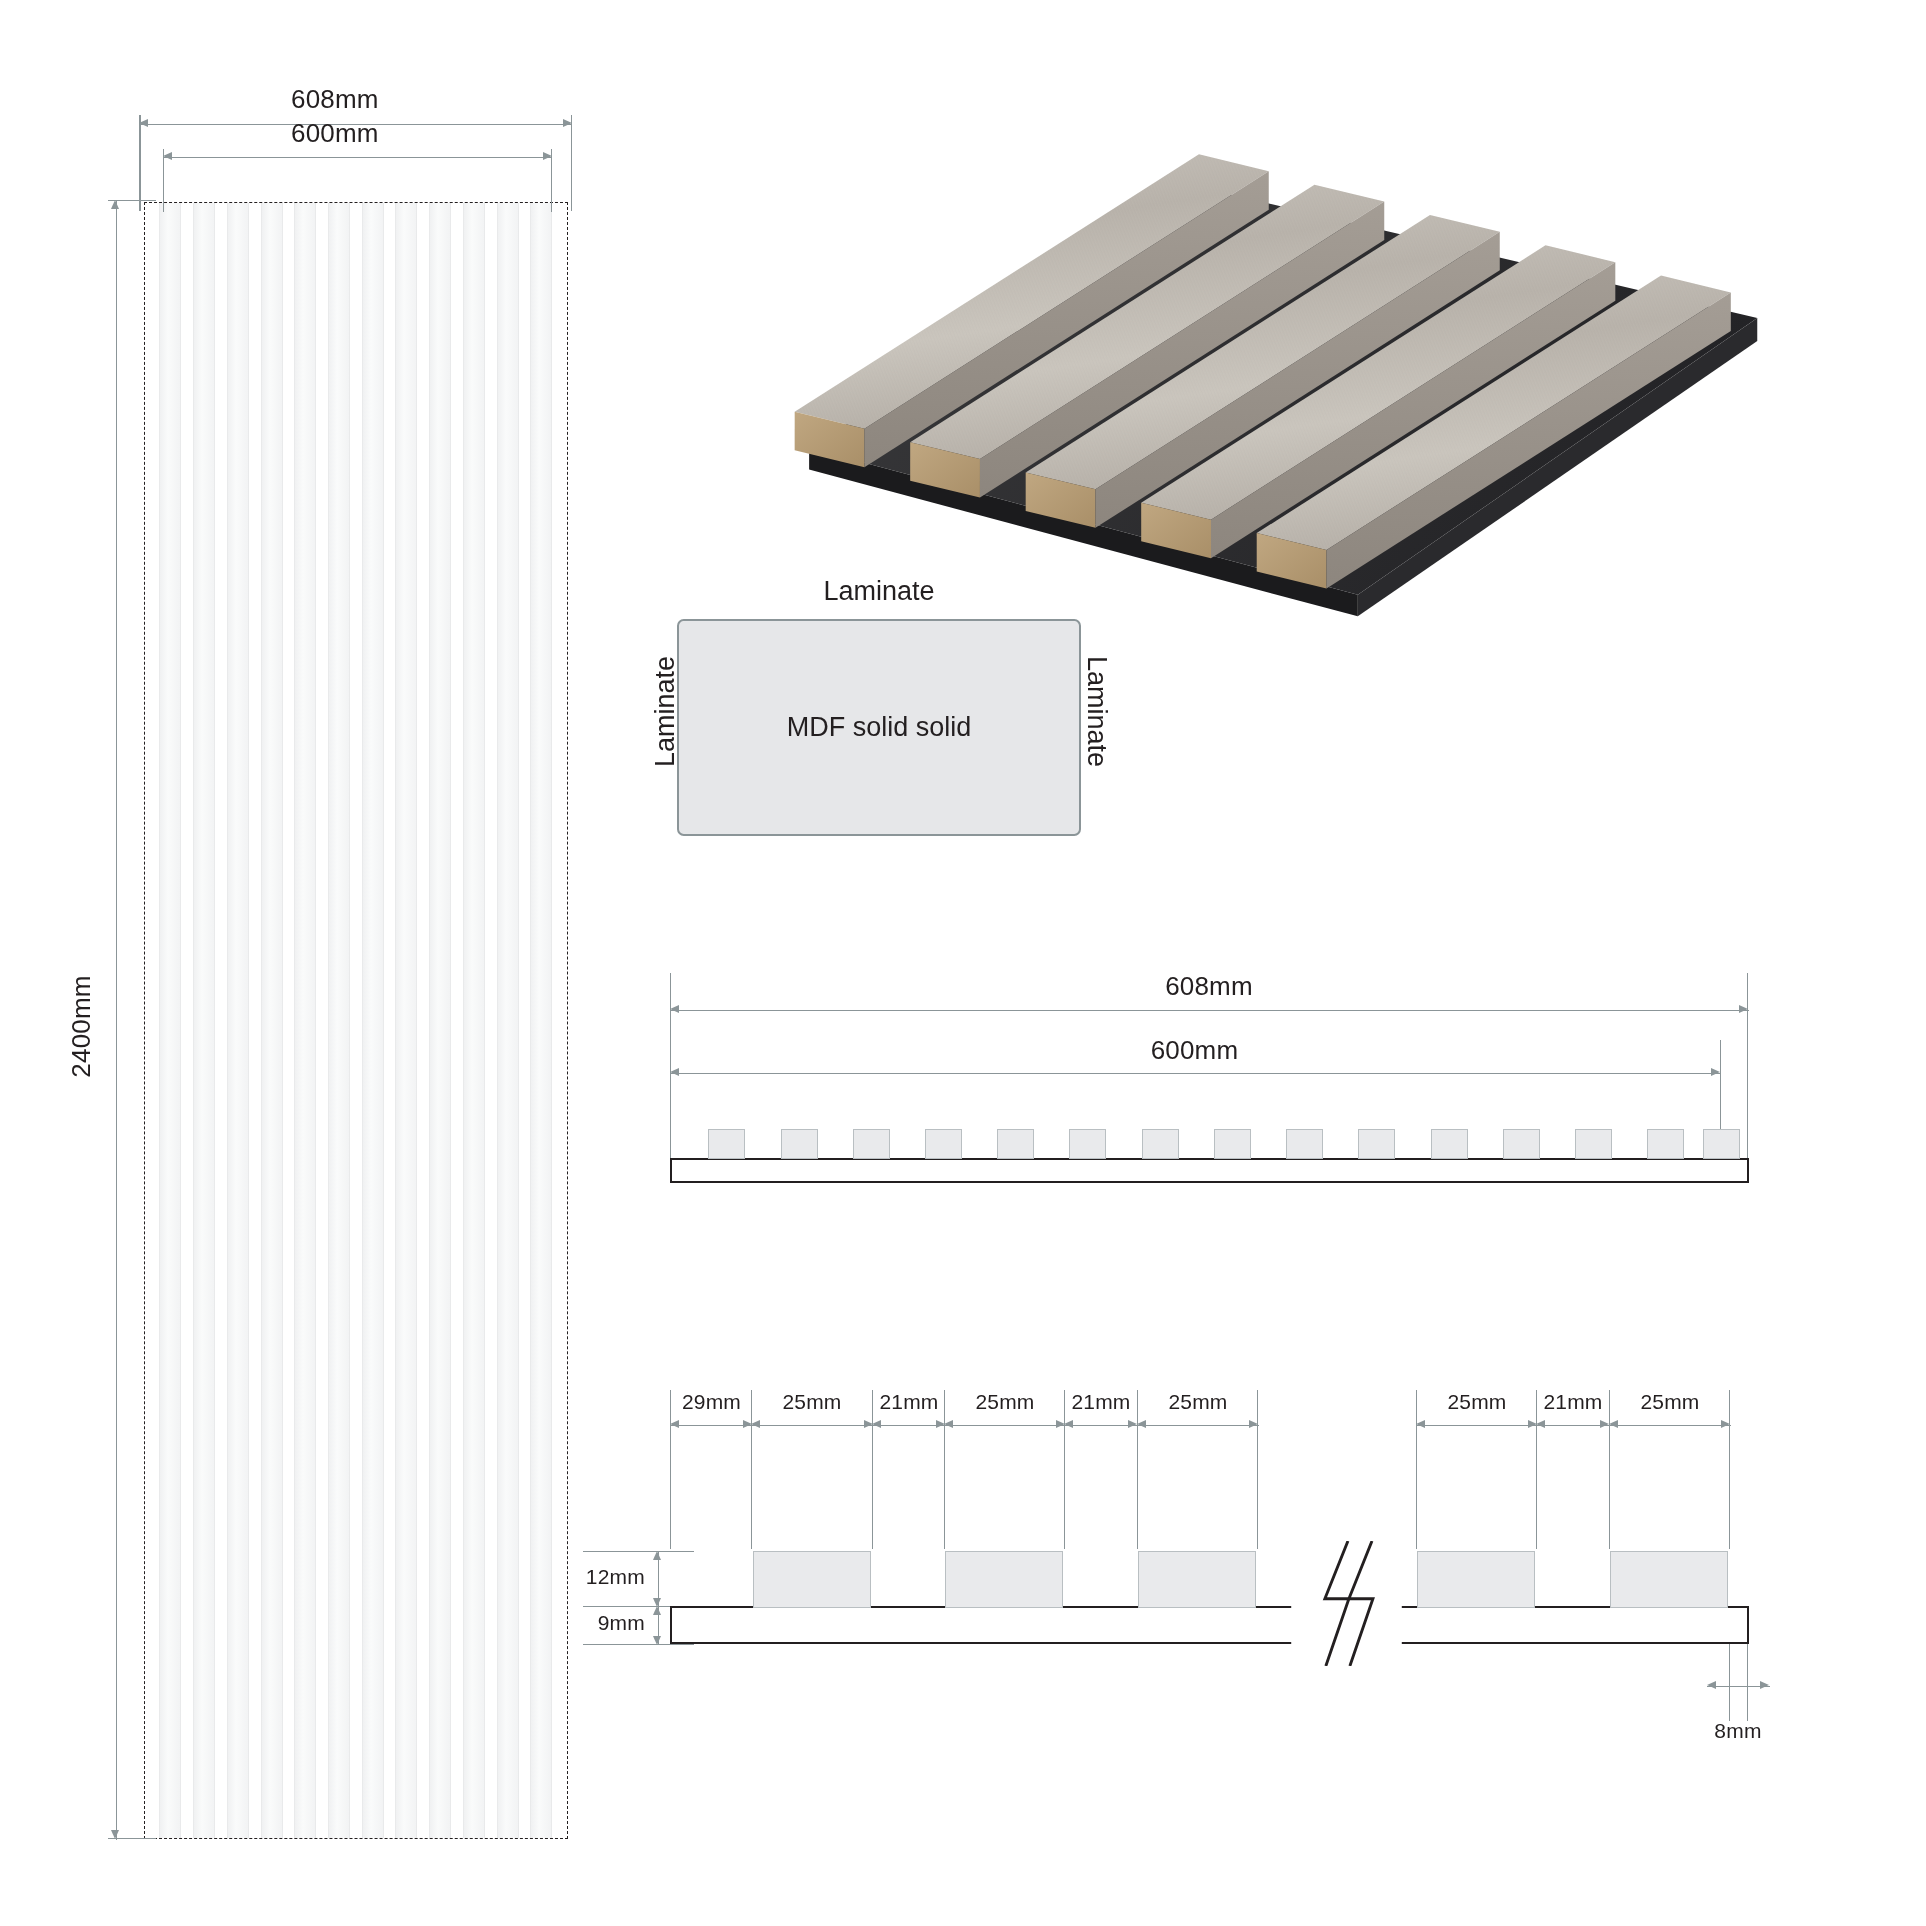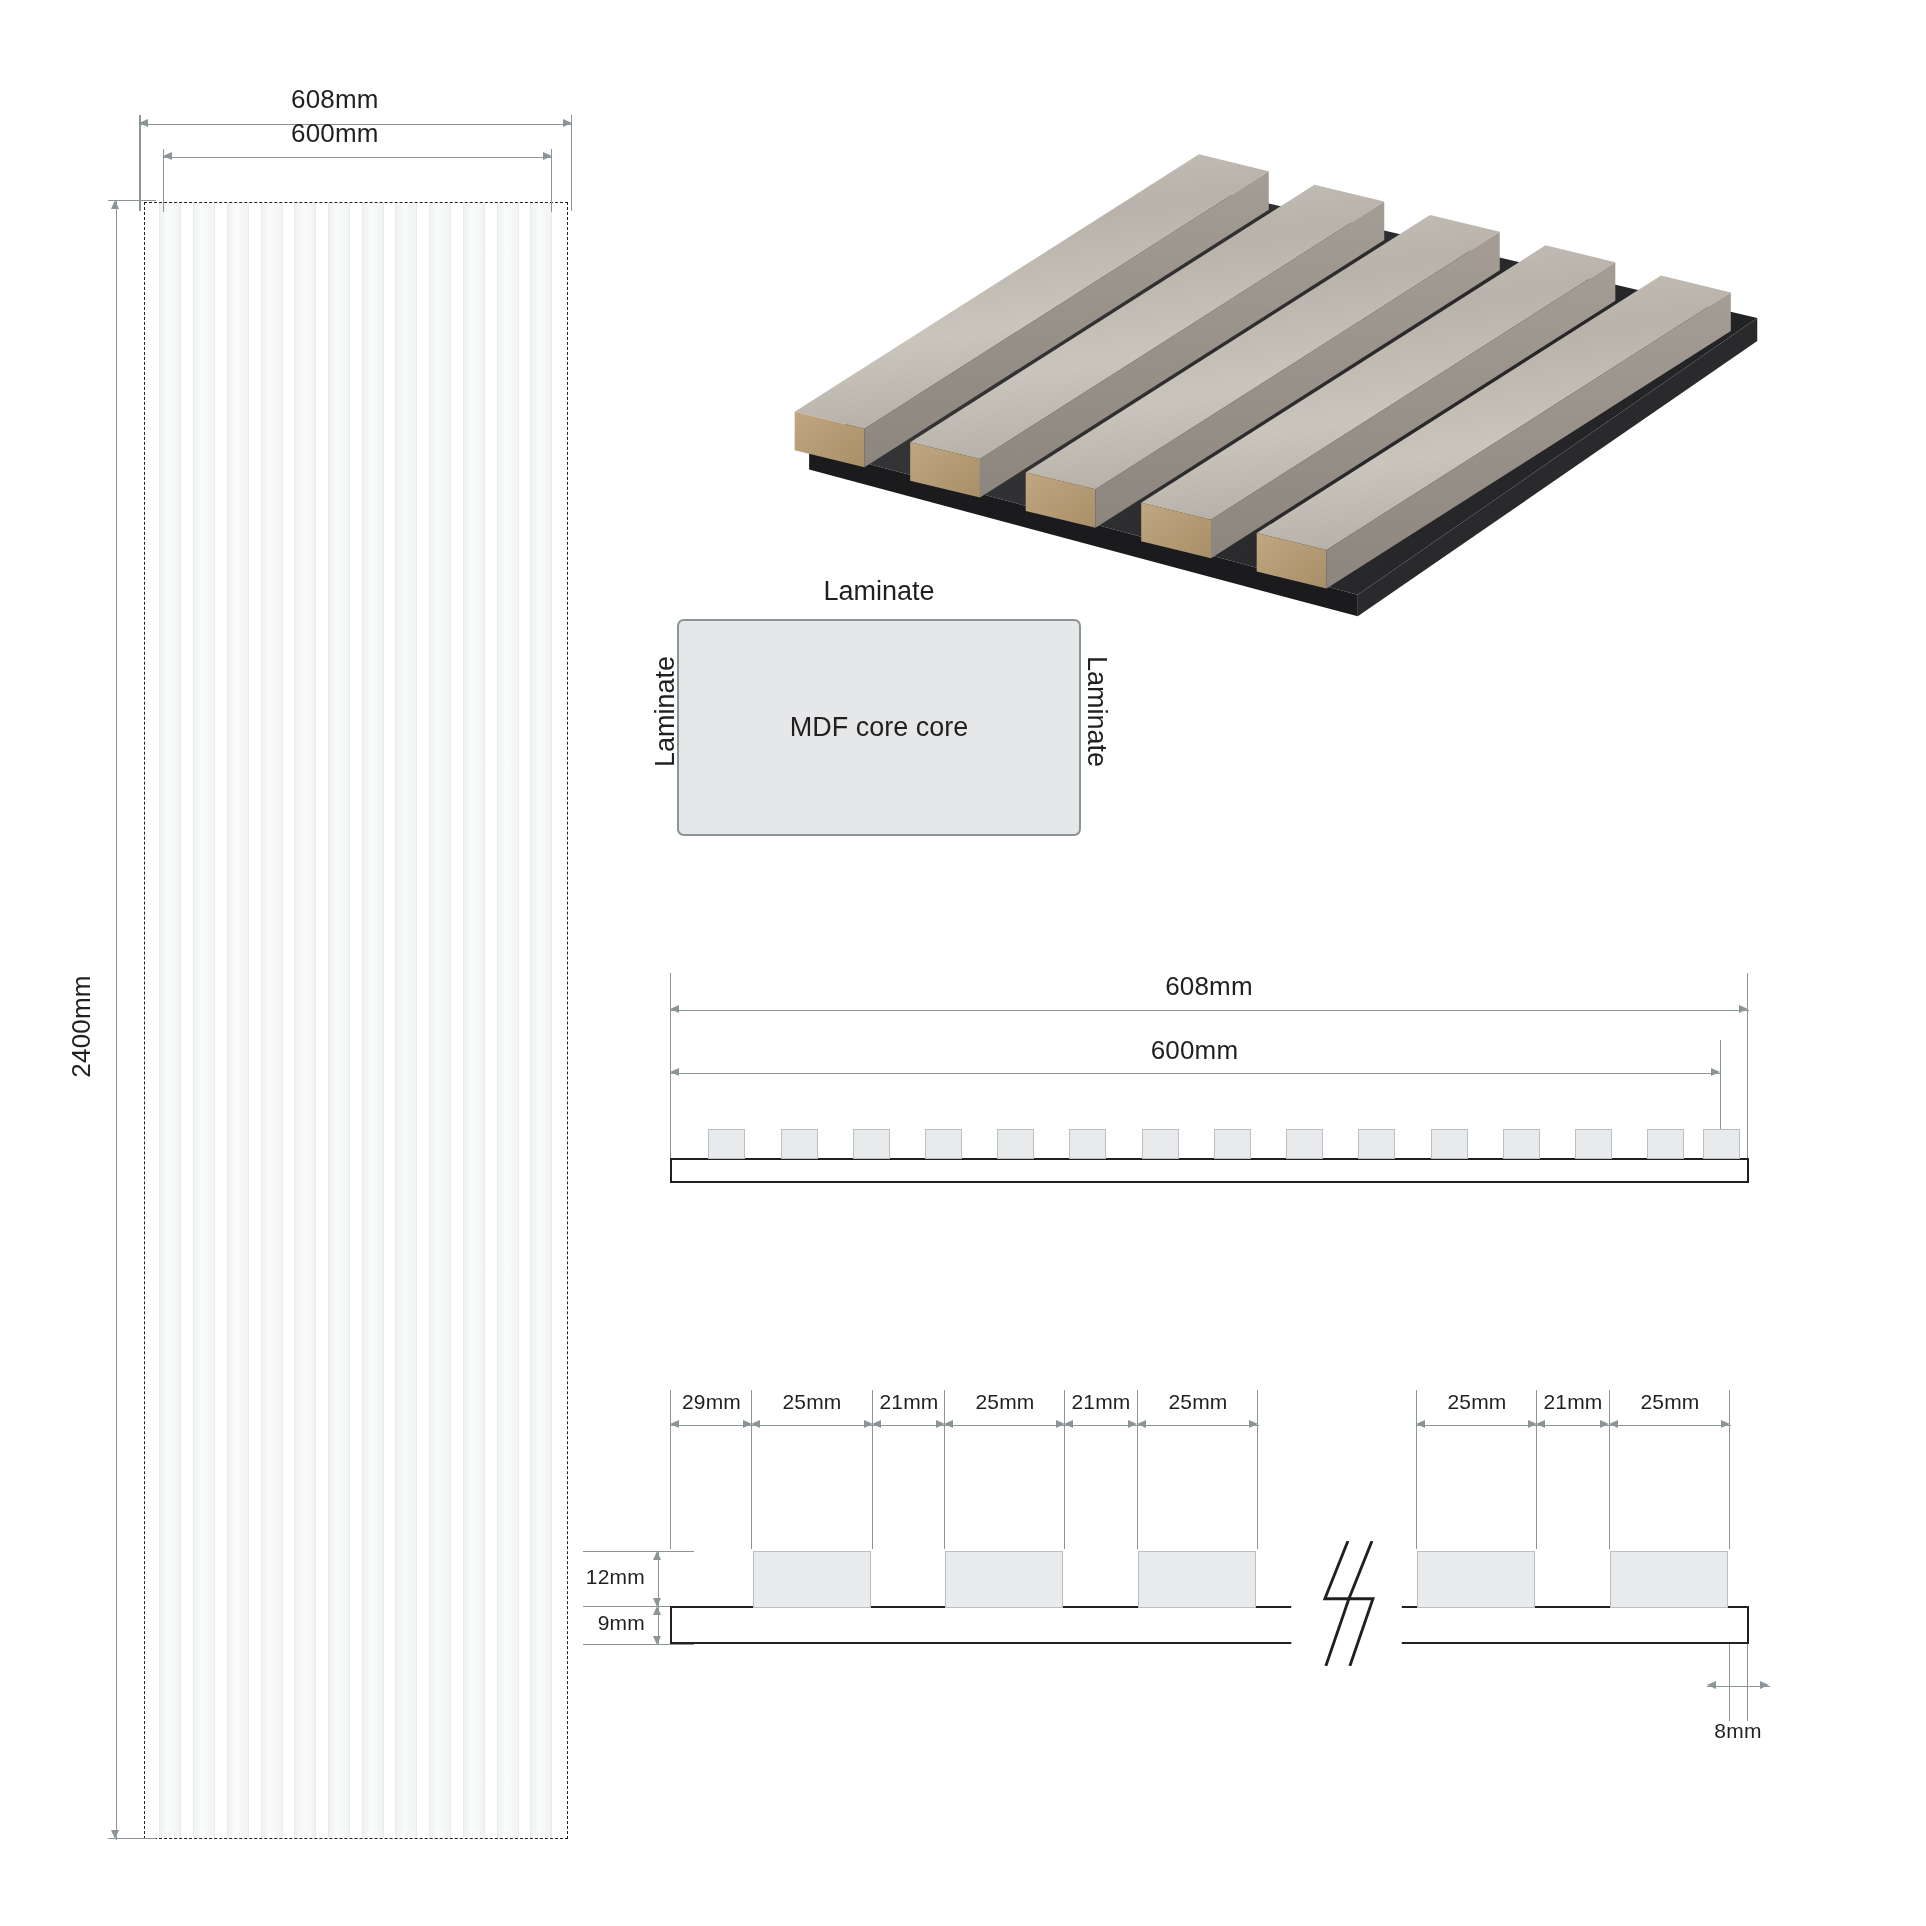--- a/index.html
+++ b/index.html
@@ -307,21 +307,21 @@
         <polygon points="1050,877 1890,342 2035,377 1195,912" fill="url(#oakTop)"></polygon>
         <polygon points="1050,877 1195,912 1195,992 1050,957" fill="url(#oakEnd)"></polygon>
         <polygon points="1195,912 2035,377 2035,457 1195,992" fill="url(#oakSide)"></polygon>
         <polygon points="1050,877 1890,342 2035,377 1195,912" fill="url(#grain)" opacity="0.55"></polygon>
       </g>
     </svg>
   </div>
 
   <div class="abs" id="laminate-block">
     <div id="laminate-core"></div>
-    <div id="laminate-core-label">MDF core core</div>
+    <div id="laminate-core-label">MDF solid solid</div>
     <div id="laminate-top-label">Laminate</div>
     <div id="laminate-left-label">Laminate</div>
     <div id="laminate-right-label">Laminate</div>
   </div>
 
   <div class="abs" id="section-view">
 
     <div class="abs vline" style="left:4.8px;top:0px;width:1.4px;height:188px;"></div>
     <div class="abs vline" style="left:1082px;top:0px;width:1.4px;height:188px;"></div>
     <div class="abs hline" style="left:4.8px;top:37px;width:1079px;height:1.4px;"></div>

